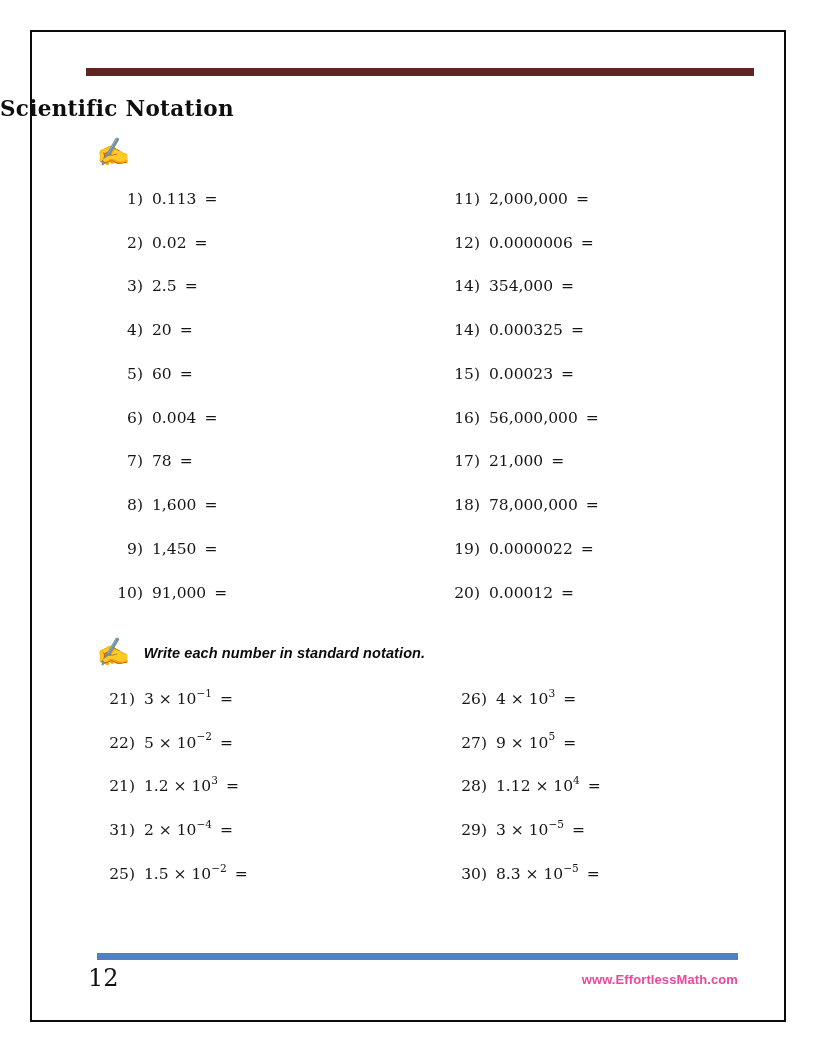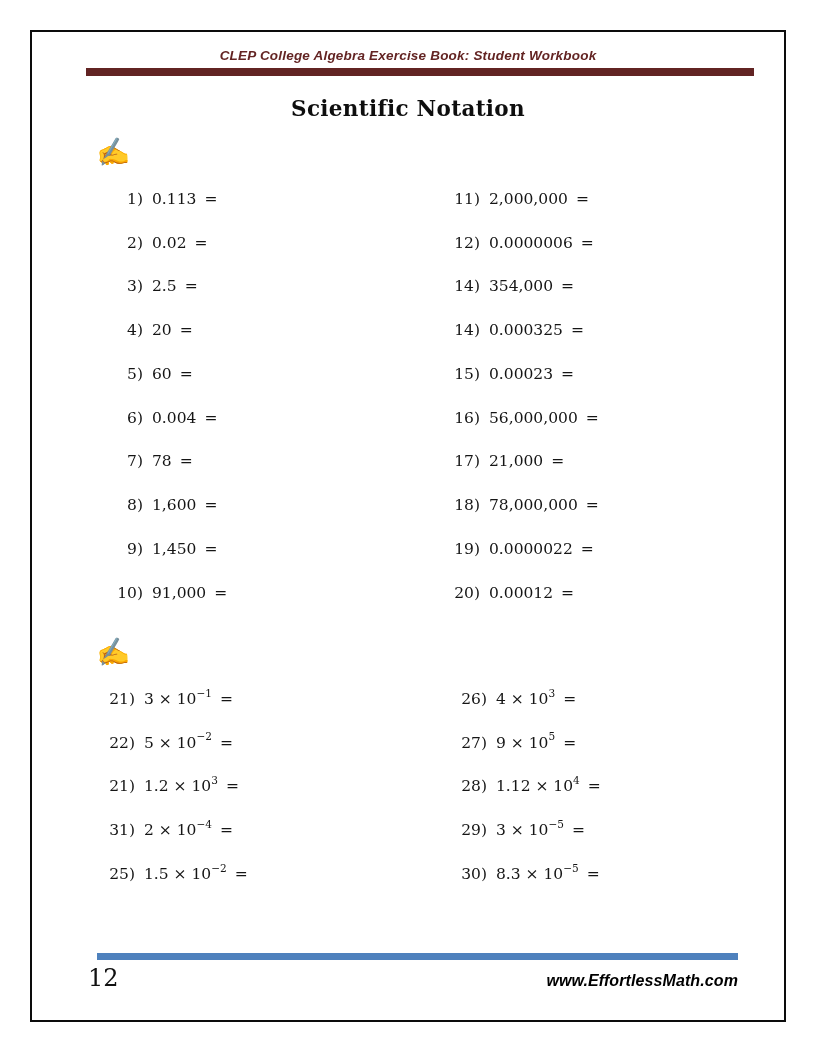--- a/index.html
+++ b/index.html
@@ -15,21 +15,21 @@
   .header-title {
     position:absolute; left:0; top:48px; width:816px; text-align:center;
     font-size:13.5px; font-weight:bold; font-style:italic;
     letter-spacing:0.2px; color:#632423;
   }
   .header-bar {
     position:absolute; left:86px; top:68px; width:668px; height:8px;
     background:#622423;
   }
   .page-title {
-    position:absolute; left:0; top:96px; width:816px; margin:0; text-align:center;
+    position:absolute; left:0; top:96px; width:816px; margin:0; text-align:left;
     font-family:"DejaVu Serif", serif; font-size:21.5px; font-weight:bold; color:#0e0e0e;
     letter-spacing:0.3px;
   }
   .instruction {
     position:absolute; display:flex; align-items:center;
   }
   .instr-0 { left:96px; top:138px; }
   .instr-1 { left:96px; top:638px; }
   .instr-icon {
     font-size:27px; line-height:30px; color:#0e0e0e;
@@ -56,30 +56,29 @@
   .footer-bar {
     position:absolute; left:97px; top:953px; width:641px; height:7px;
     background:#4E81BD;
   }
   .page-number {
     position:absolute; left:88px; top:964px;
     font-family:"DejaVu Serif", serif; font-size:24px; color:#111;
   }
   .footer-site {
     position:absolute; right:78px; top:972px;
-    font-size:16px; font-weight:bold; color:#000000; letter-spacing:0.1px;font-style:italic;
+    font-size:13px; font-weight:bold; color:#ec4899; letter-spacing:0.1px;
   }
 </style>
 </head>
 <body>
 
 <div class="page">
   <div class="border-frame"></div>
 
-  <div class="header-title" style="color: rgb(99, 36, 35);">CLEP College Algebra Exercise Book: Student Workbook</div>
   <div class="header-bar" style="background: rgb(98, 36, 35);"></div>
 
   <h1 class="page-title">Scientific Notation</h1>
 
   <div class="instruction instr-0">
     <span class="instr-icon">✍</span>
   </div>
 
   <div class="col col-0-0">
   <div class="prob">
@@ -199,20 +198,21 @@
 
   <div class="prob">
     <span class="plabel">20)</span>
     <span class="pval">0.00012</span>
     <span class="peq">=</span>
   </div>
 </div>
 
   <div class="instruction instr-1">
     <span class="instr-icon">✍</span>
+    <span class="instr-text">Write each number in standard notation.</span>
   </div>
 
   <div class="col col-1-0">
   <div class="prob">
     <span class="plabel">21)</span>
     <span class="pval">3 × 10<sup>−1</sup></span>
     <span class="peq">=</span>
   </div>
 
   <div class="prob">

